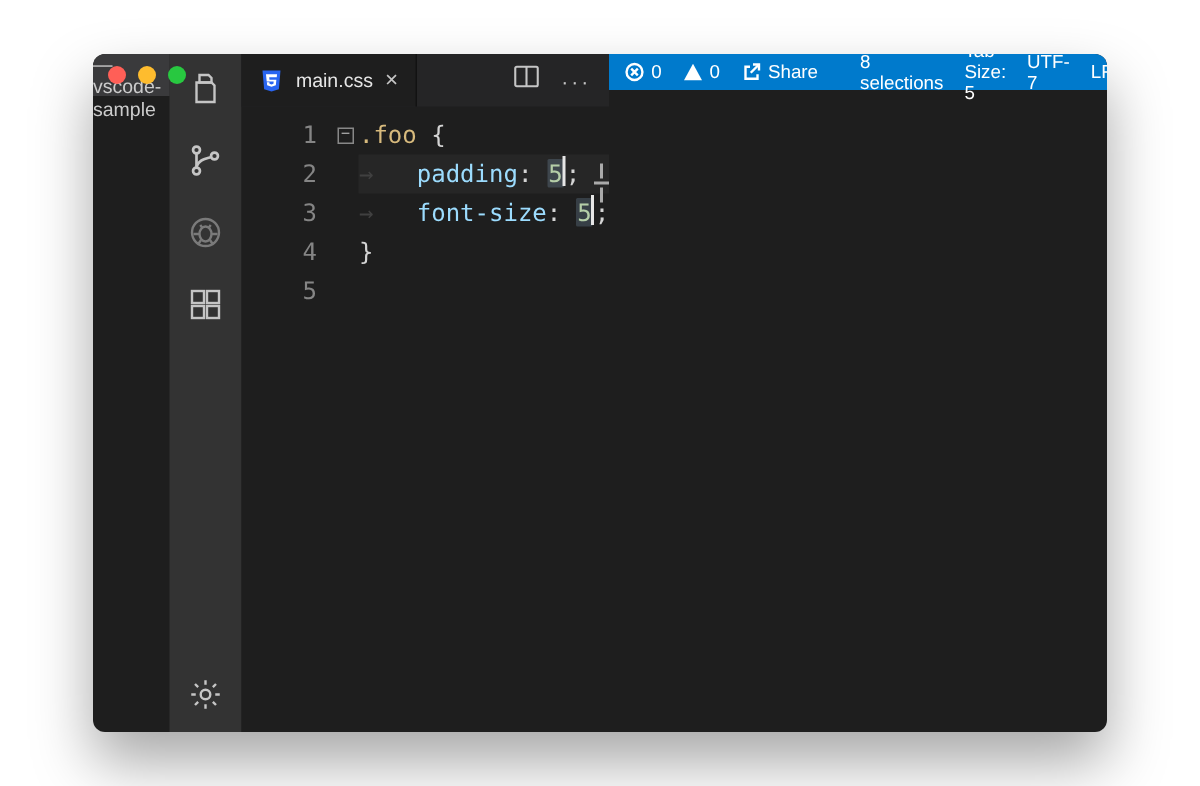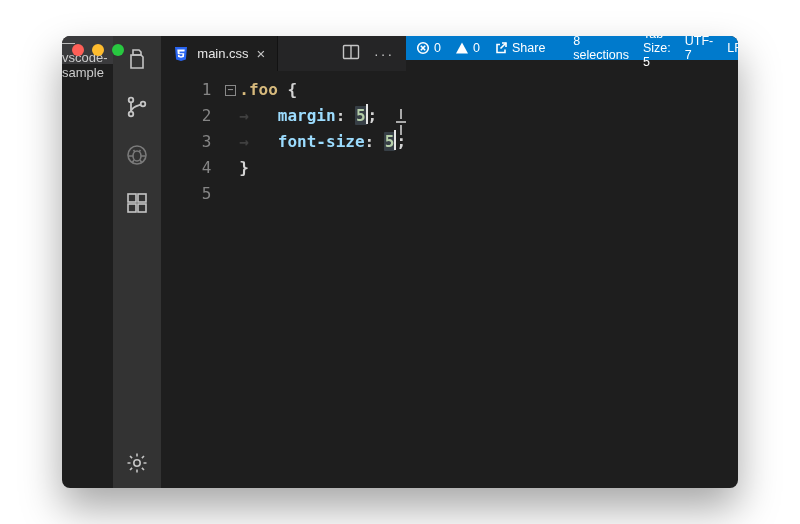--- a/index.html
+++ b/index.html
@@ -51,21 +51,21 @@
   .editor {
     flex: 1; display: flex; font-family: Menlo, Consolas, monospace; font-size: 16px;
     line-height: 26px; position: relative; padding-top: 6px;
   }
   .gutter { width: 60px; text-align: right; color: #858585; padding-right: 10px; }
   .gutnum { height: 26px; }
   .fold { width: 18px; }
   .foldrow { height: 26px; display:flex; align-items:center; justify-content:center; }
   .foldbox { width:11px;height:11px;border:1px solid #888;display:flex;align-items:center;justify-content:center;font-size:10px;line-height:1;color:#aaa;}
   .code { flex:1; position: relative; }
-  .codeline { height: 26px; white-space: pre; color: #d4d4d4; position: relative; font-weight: bold; }
+  .codeline { height: 26px; white-space: pre; color: #d4d4d4; position: relative; }
   .codeline.hl { background: rgba(255,255,255,0.04); }
   .tok-sel { color: #d7ba7d; }
   .tok-brace { color: #d4d4d4; }
   .tok-prop { color: #9cdcfe; }
   .tok-num { color: #b5cea8; }
   .tok-punc { color: #d4d4d4; }
   .indent-guide { color: #404040; }
   .selbox { background: rgba(173,214,255,0.18); padding: 0 1px; border-radius:1px;}
   .cursor { display:inline-block; width:2px; height:20px; background:#e6e6e6; vertical-align:-3px; margin-left:-1px;}
   .minimapcursor { position:absolute; right:0; top:32px; width:10px; height:26px; display:flex; flex-direction:column; justify-content:space-between; align-items:center;}
@@ -172,21 +172,21 @@
           <div class="foldrow">
               <div class="foldbox">−</div>
             </div>
           <div class="foldrow"></div>
             <div class="foldrow"></div>
             <div class="foldrow"></div>
             <div class="foldrow"></div>
         </div>
         <div class="code">
           <div class="codeline"><span class="tok-sel">.foo</span><span> </span><span class="tok-brace">{</span></div>
-          <div class="codeline"><span class="indent-guide">→   </span><span class="tok-prop">margin</span><span class="tok-punc">:</span><span> </span><span class="tok-num selbox">5</span><span class="cursor"></span><span class="tok-punc">;</span></div>
+          <div class="codeline hl"><span class="indent-guide">→   </span><span class="tok-prop">padding</span><span class="tok-punc">:</span><span> </span><span class="tok-num selbox">5</span><span class="cursor"></span><span class="tok-punc">;</span></div>
           <div class="codeline"><span class="indent-guide">→   </span><span class="tok-prop">font-size</span><span class="tok-punc">:</span><span> </span><span class="tok-num selbox">5</span><span class="cursor"></span><span class="tok-punc">;</span></div>
           <div class="codeline"><span class="tok-brace">}</span></div>
 
           <div class="minimapcursor">
             <div class="bar"></div>
               <div class="mid"></div>
               <div class="bar"></div>
           </div>
         </div>
       </div>

